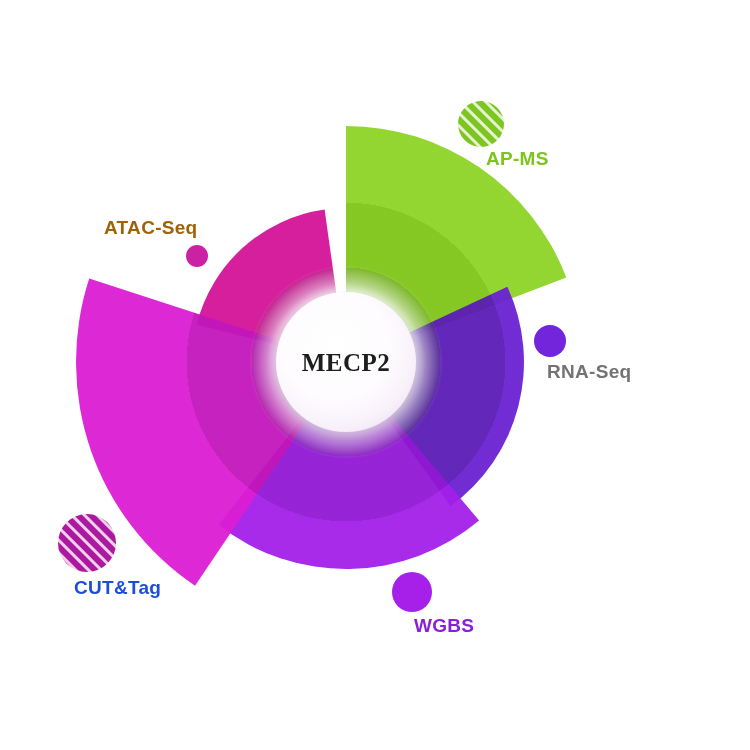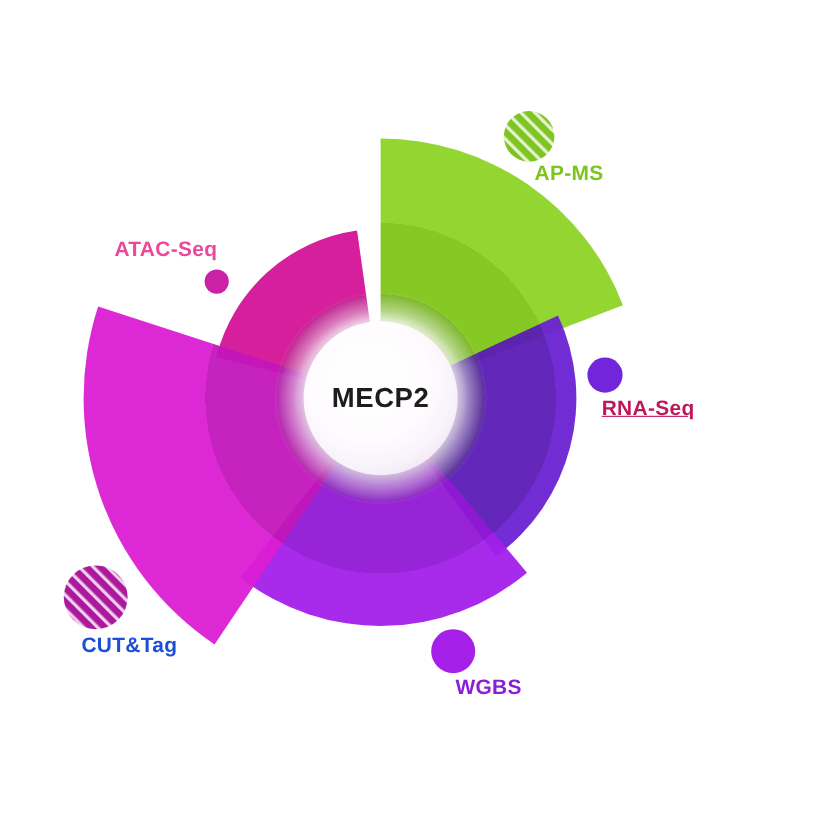--- a/index.html
+++ b/index.html
@@ -13,21 +13,21 @@
     font-size:19px;
     letter-spacing:.3px;
     white-space:nowrap;
     line-height:1;
   }
   .center-hub{
     position:absolute;
     left:236px;top:294px;width:220px;height:136px;
     display:flex;flex-direction:column;align-items:center;justify-content:center;
     text-align:center;
-    font-family:Liberation Sans, sans-serif;
+    font-family:Liberation Serif, serif;
     font-weight:700;
     font-size:25px;
     line-height:33px;
     color:#1d1d1d;
     letter-spacing:.5px;
   }
 </style>
 </head>
 <body>
 
@@ -117,23 +117,23 @@
         <circle cx="481" cy="124" r="23" fill="url(#h-ap-ms)"></circle>
         <circle cx="550" cy="341" r="16" fill="#7225da"></circle>
         <circle cx="412" cy="592" r="20" fill="#a620ea"></circle>
         <circle cx="197" cy="256" r="11" fill="#cb22a5"></circle>
         <circle cx="87" cy="543" r="29" fill="url(#h-cut-tag)"></circle>
       </g>
   </svg>
 
   <div id="labels-layer">
       <div class="seg-label" style="left: 486px; top: 149px; color: rgb(125, 196, 29);">AP-MS</div>
-      <div class="seg-label" style="left: 547px; top: 362px; color: #be185d; text-decoration: underline;">RNA-Seq</div>
+      <div class="seg-label" style="left: 547px; top: 362px; color: #737373;">RNA-Seq</div>
       <div class="seg-label" style="left: 414px; top: 616px; color: rgb(140, 30, 214);">WGBS</div>
-      <div class="seg-label" style="left: 104px; top: 218px; color: #ec4899;">ATAC-Seq</div>
+      <div class="seg-label" style="left: 104px; top: 218px; color: #a16207;">ATAC-Seq</div>
       <div class="seg-label" style="left: 74px; top: 578px; color: #1d4ed8;">CUT&amp;Tag</div>
     </div>
 
   <div class="center-hub">
     <div>MECP2</div>
   </div>
 
 </div>
 
 </body></html>

